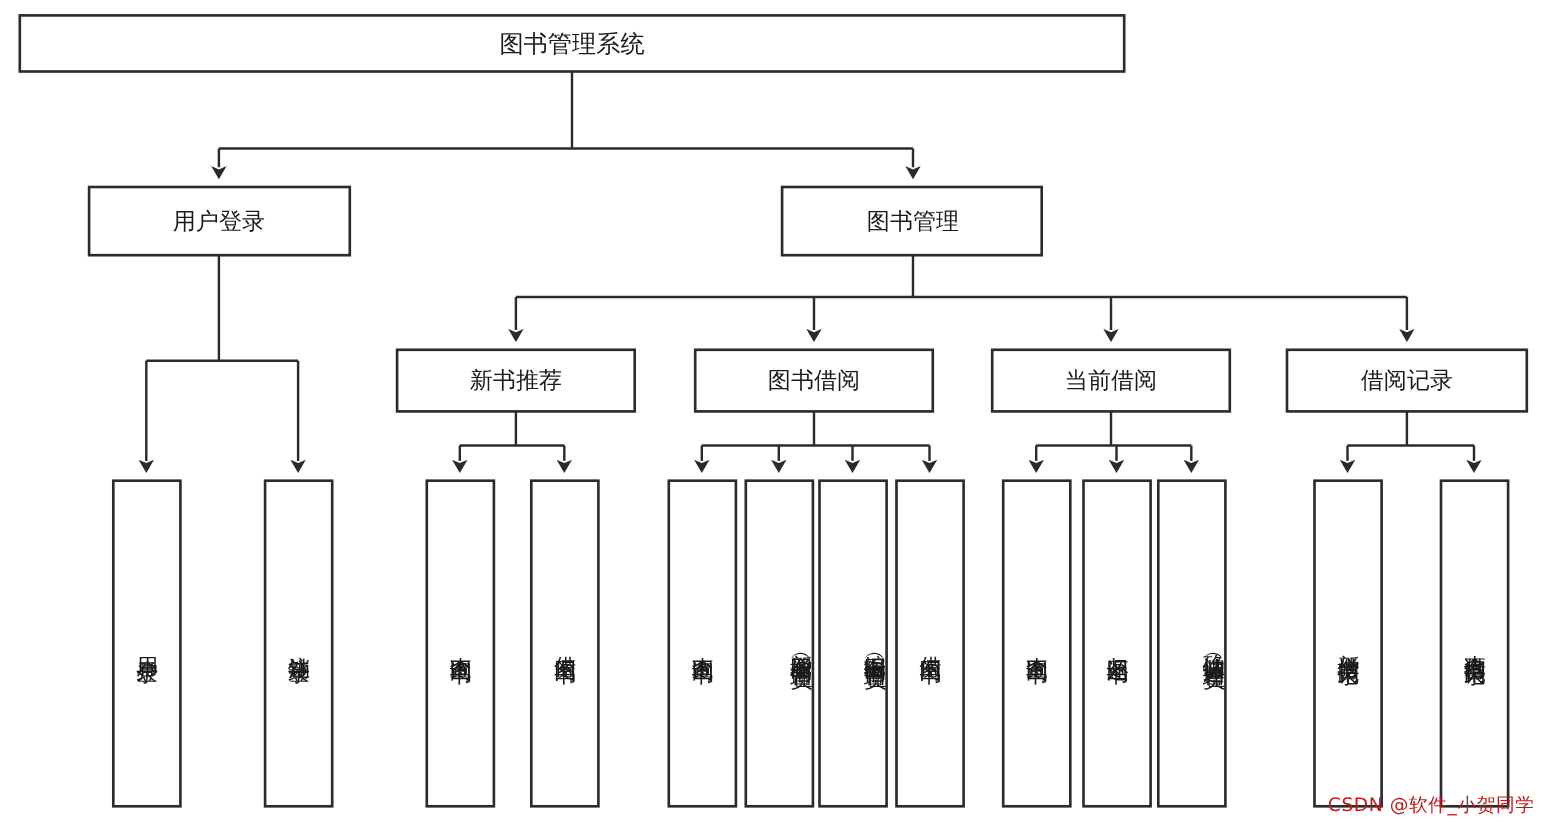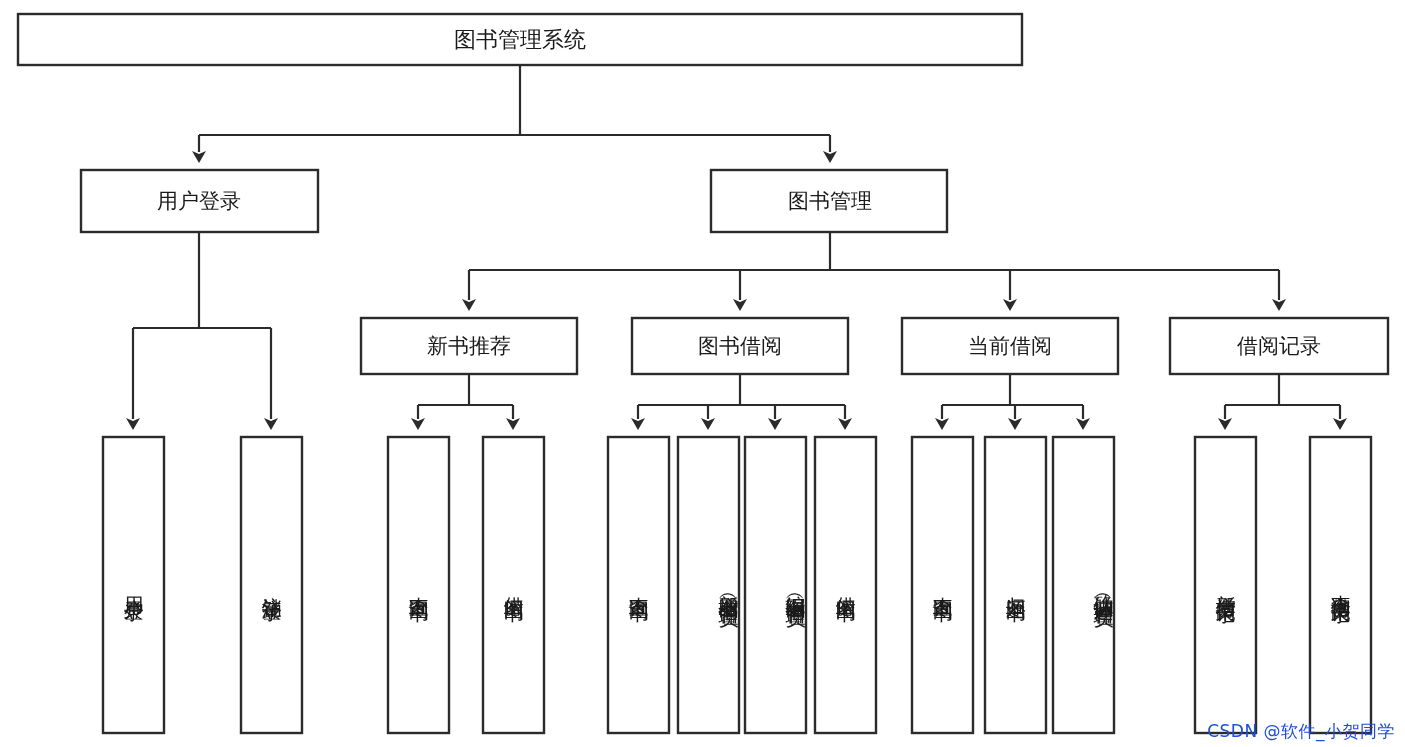--- a/index.html
+++ b/index.html
@@ -66,21 +66,21 @@
     display: flex;
     align-items: center;
     justify-content: center;
   }
   .watermark {
     position: absolute;
     right: 10px;
     bottom: 4px;
     font-family: "DejaVu Sans", "Liberation Sans", sans-serif;
     font-size: 17px;
-    color: #1d4ed8;
+    color: #b91c1c;
     letter-spacing: 0.5px;
     white-space: nowrap;
   }
 </style>
 </head>
 <body>
 
 <div id="diagram-root">
 
   <svg class="flow" viewBox="0 0 1405 747">

